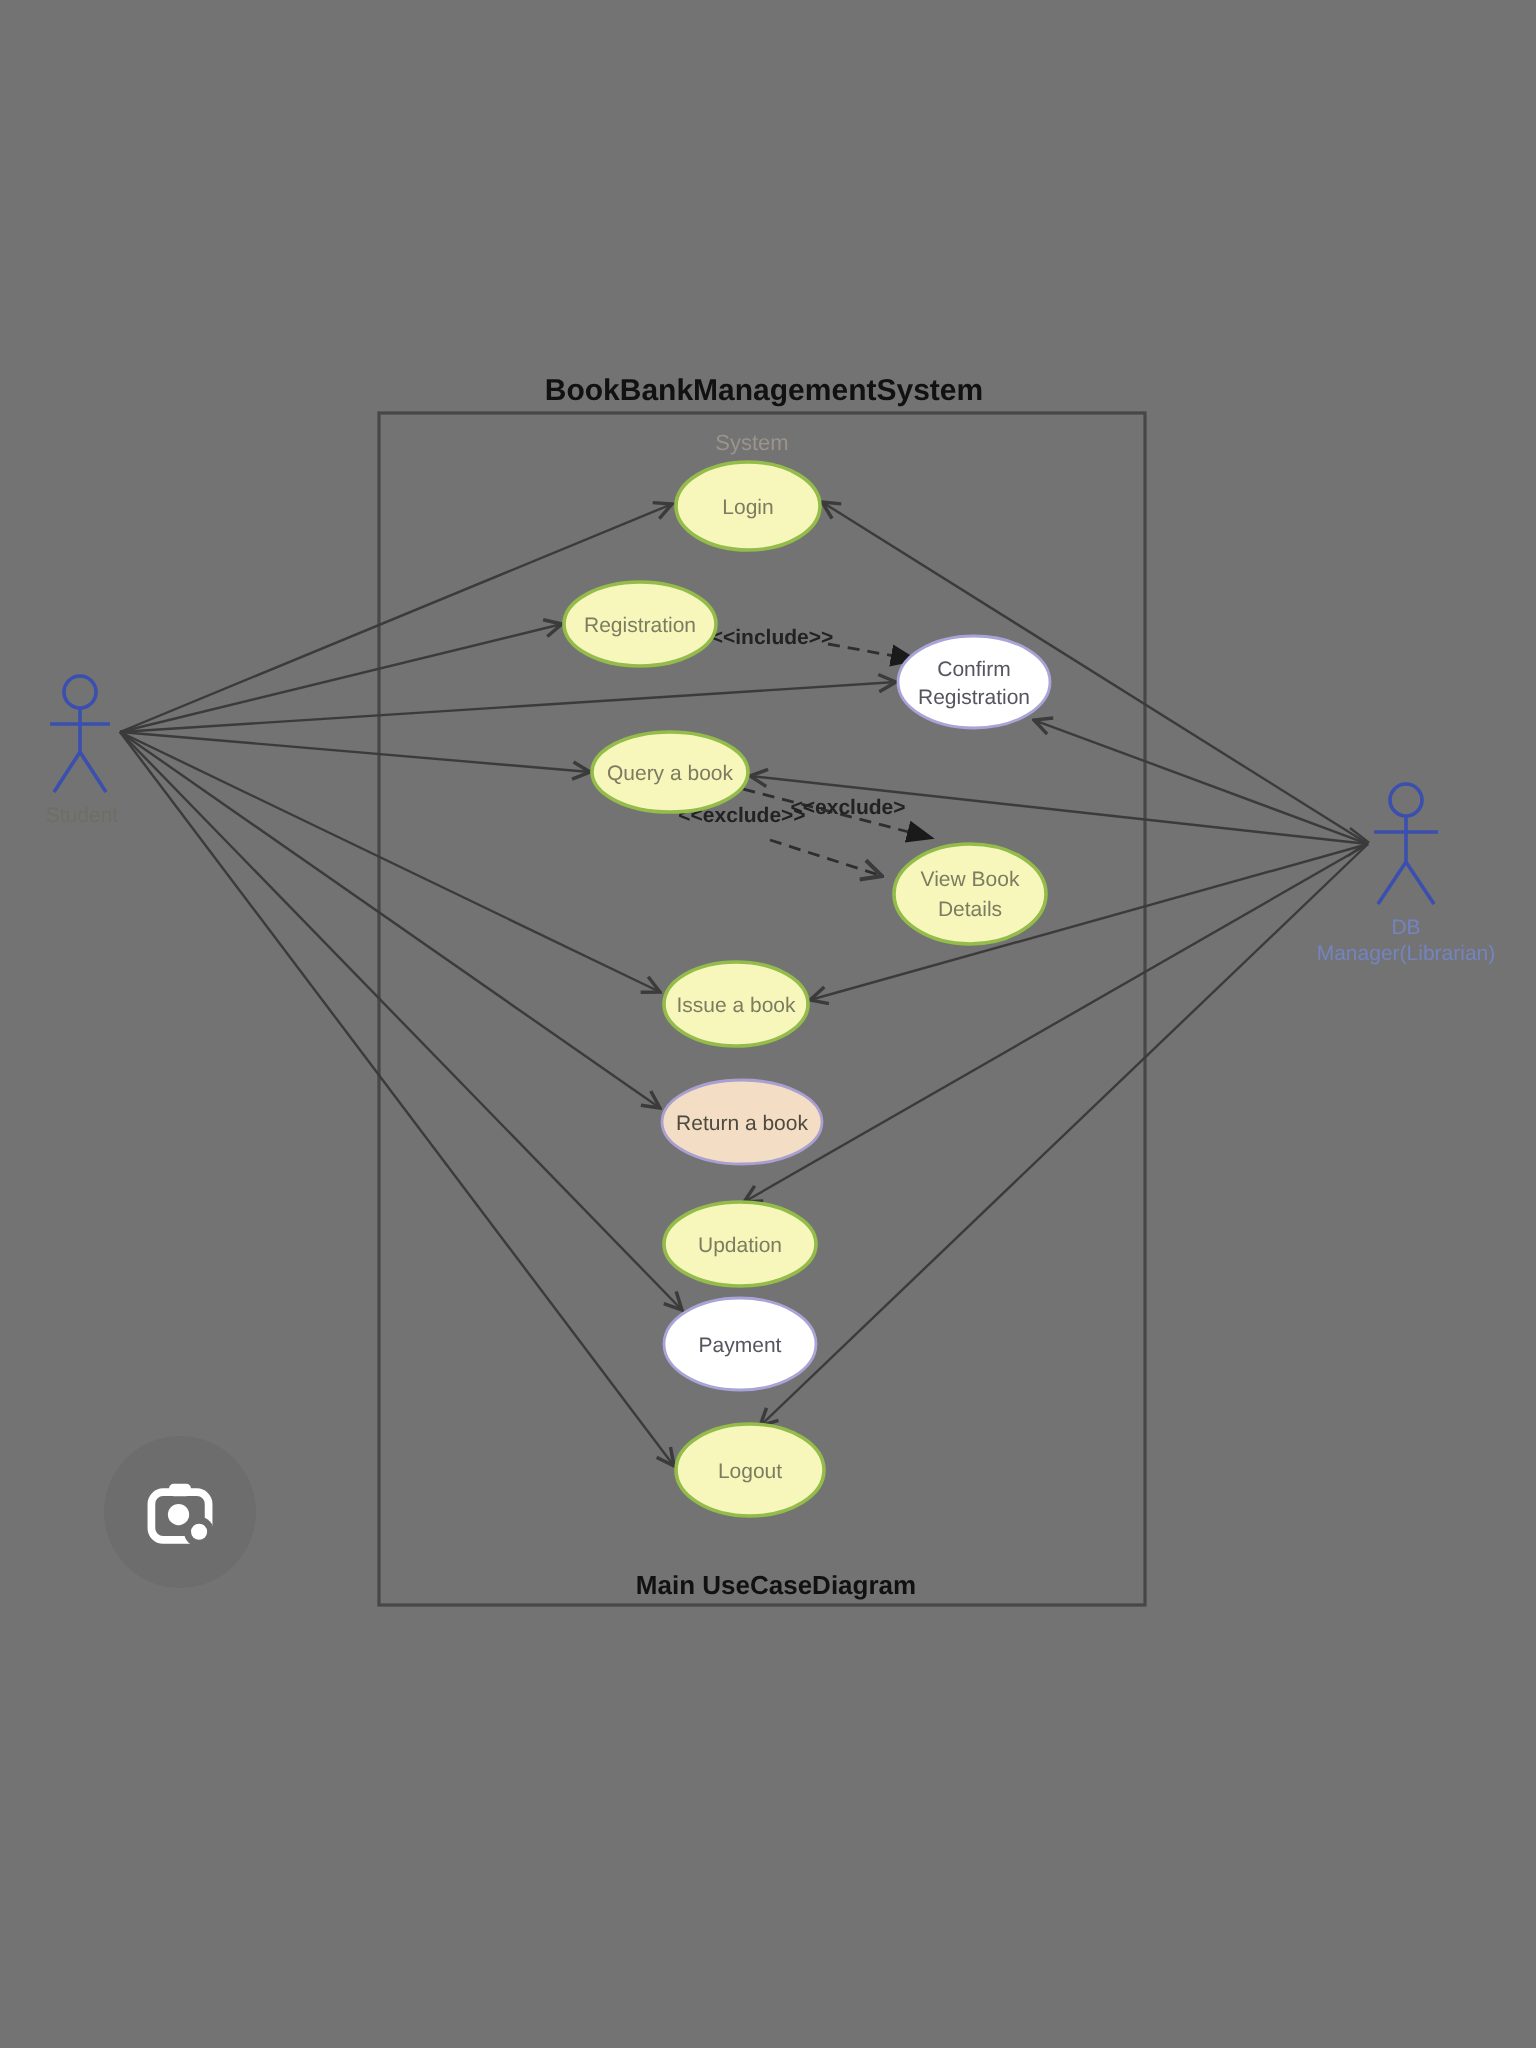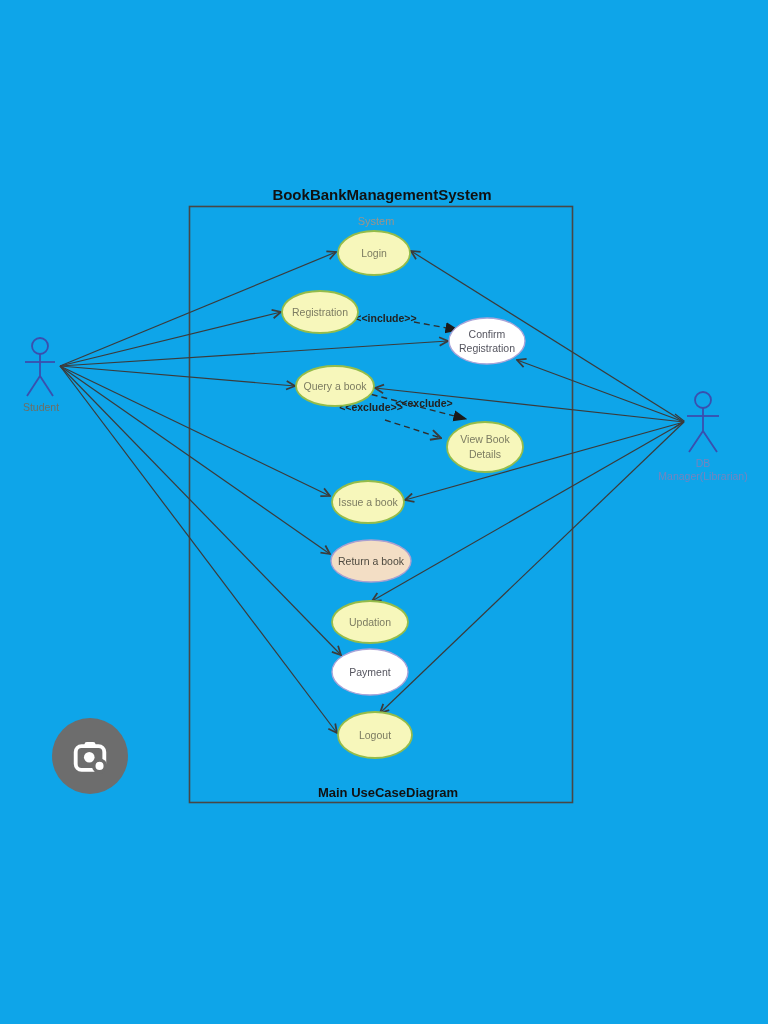--- a/index.html
+++ b/index.html
@@ -1,16 +1,16 @@
 <!DOCTYPE html>
 <html><head>
 <meta charset="utf-8">
 <style>
   html,body{margin:0;padding:0;background:#fff;}
-  .stage{position:relative;width:768px;height:1024px;background:#0ea5e9;overflow:hidden;
+  .stage{position:relative;width:768px;height:1024px;background:#737373;overflow:hidden;
          font-family:"Liberation Sans",sans-serif;}
   .diagram-svg{position:absolute;left:0;top:0;}
 
   
   .assoc{stroke:#3b3b3b;stroke-width:1.2;fill:none;}
   .dashed{stroke:#2e2e2e;stroke-width:1.4;fill:none;stroke-dasharray:6 4;}
   .boundary{fill:none;stroke:#474747;stroke-width:1.6;}
 
   
   .uc-yellow{fill:#f7f7bb;stroke:#94bc4a;stroke-width:1.8;}

